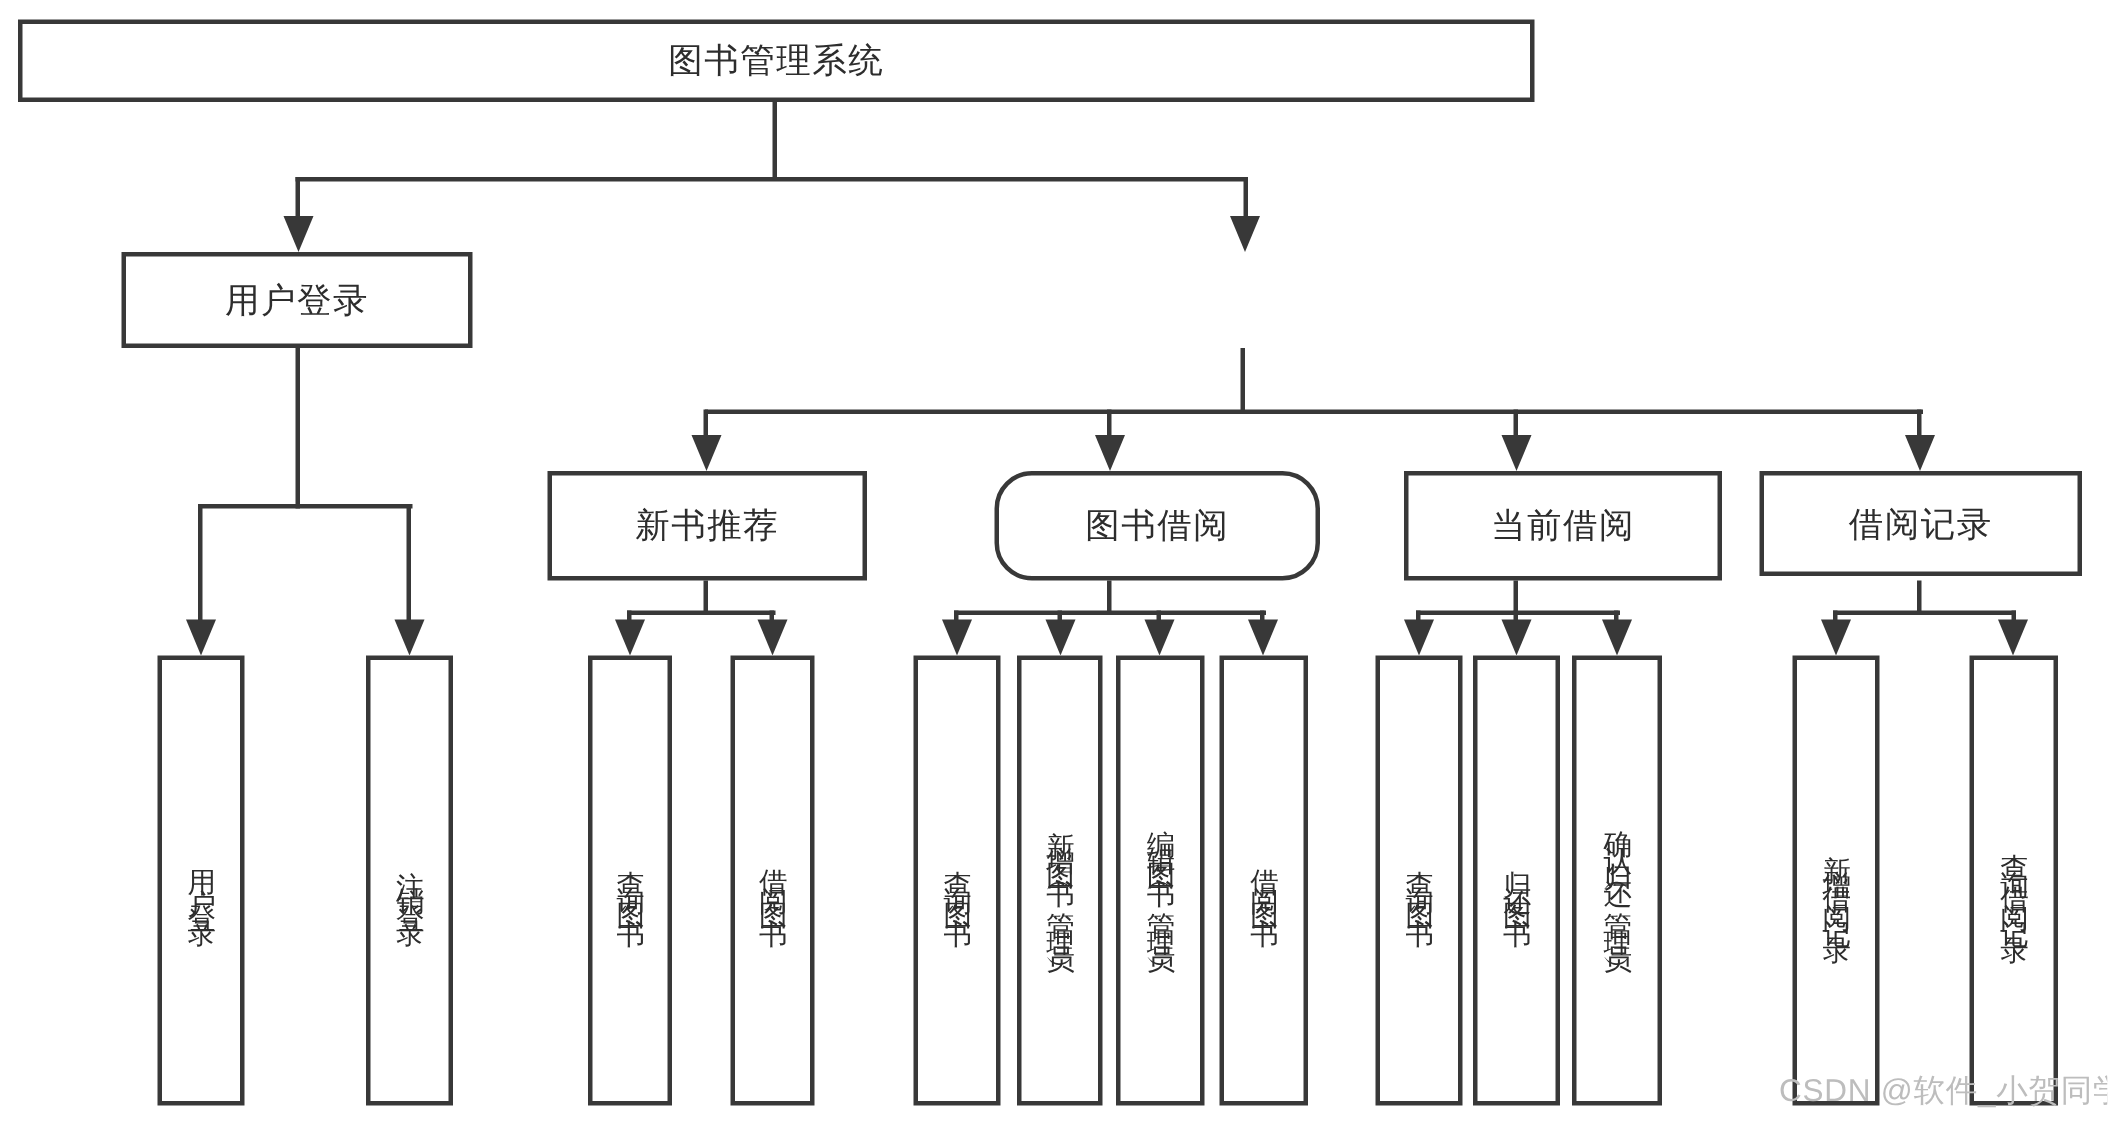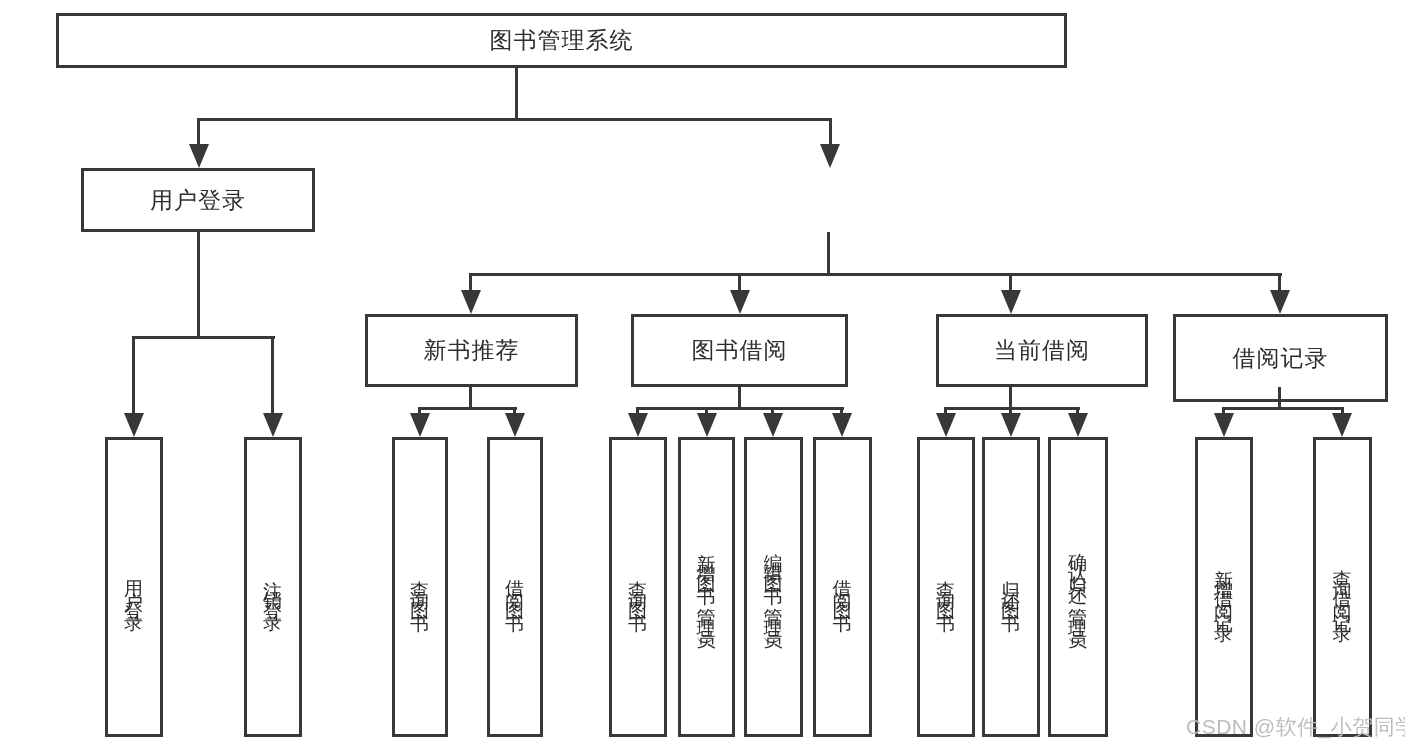--- a/index.html
+++ b/index.html
@@ -55,21 +55,21 @@
     letter-spacing:0.5px;
     white-space:nowrap;
     z-index:5;
   }
 </style>
 </head>
 <body>
 
 <div class="stage">
 
-  <div class="box" style="left:12px;top:13px;width:1011px;height:55px;margin-left:44px;">
+  <div class="box" style="left:12px;top:13px;width:1011px;height:55px;">
     <span>图书管理系统</span>
   </div>
 
   <div class="vline" style="left:515px;top:68px;height:52px;"></div>
   <div class="hline" style="left:197px;top:118px;width:635px;"></div>
   <div class="vline" style="left:197px;top:118px;height:28px;"></div>
   <div class="arrow" style="left:189px;top:144px;"></div>
   <div class="vline" style="left:829px;top:118px;height:28px;"></div>
   <div class="arrow" style="left:820px;top:144px;"></div>
 
@@ -91,27 +91,27 @@
   <div class="vline" style="left:738px;top:273px;height:20px;"></div>
   <div class="arrow" style="left:730px;top:290px;"></div>
   <div class="vline" style="left:1009px;top:273px;height:20px;"></div>
   <div class="arrow" style="left:1001px;top:290px;"></div>
   <div class="vline" style="left:1278px;top:273px;height:20px;"></div>
   <div class="arrow" style="left:1270px;top:290px;"></div>
 
   <div class="box" style="left:365px;top:314px;width:213px;height:73px;">
     <span>新书推荐</span>
   </div>
-  <div class="box" style="left:631px;top:314px;width:217px;height:73px;">
+  <div class="box" style="left:663px;top:314px;width:217px;height:73px;border-radius:25px;">
     <span>图书借阅</span>
   </div>
   <div class="box" style="left:936px;top:314px;width:212px;height:73px;">
     <span>当前借阅</span>
   </div>
-  <div class="box" style="left:1173px;top:314px;width:215px;height:88px;">
+  <div class="box" style="left:1173px;top:314px;width:215px;height:70px;">
     <span>借阅记录</span>
   </div>
 
   <div class="vline" style="left:469px;top:387px;height:23px;"></div>
   <div class="hline" style="left:418px;top:407px;width:99px;"></div>
   <div class="vline" style="left:418px;top:407px;height:10px;"></div>
   <div class="arrow" style="left:410px;top:413px;"></div>
   <div class="vline" style="left:513px;top:407px;height:10px;"></div>
   <div class="arrow" style="left:505px;top:413px;"></div>
 

